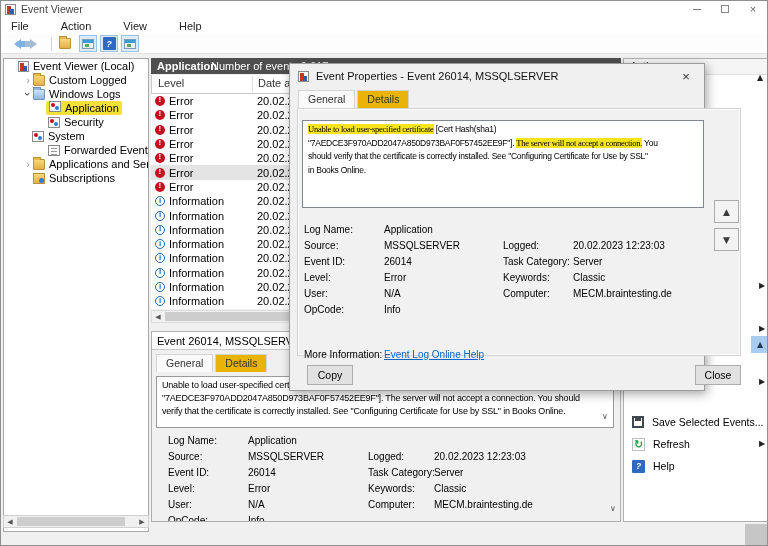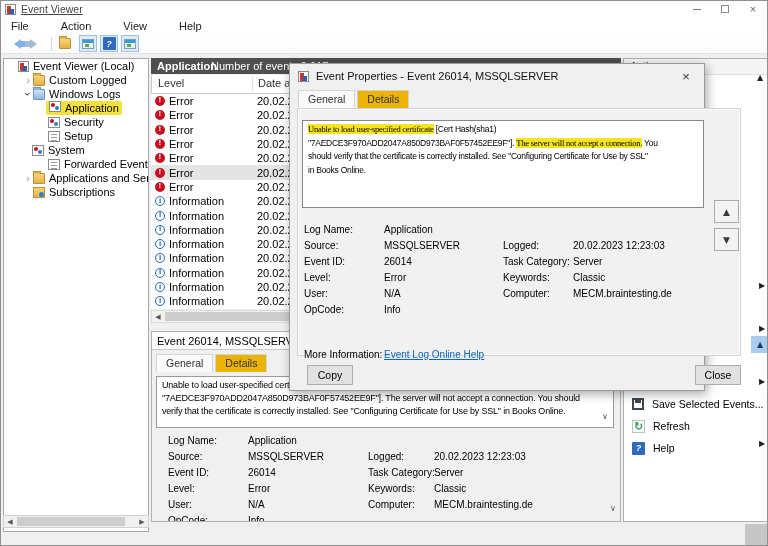--- a/index.html
+++ b/index.html
@@ -3,21 +3,21 @@
 <meta charset="utf-8">
 <style>
   html,body{margin:0;padding:0;background:#e8e8e8;}
   *{box-sizing:border-box;}
   #app{position:relative;width:768px;height:546px;background:#ffffff;border:1px solid #8f8f8f;
        font-family:"Liberation Sans",sans-serif;font-size:11px;color:#000;overflow:hidden;}
   .glyph{font-family:"DejaVu Sans","Liberation Sans",sans-serif;}
 
   
   #titlebar{position:absolute;left:0;top:0;right:0;height:16px;background:#fff;display:flex;align-items:center;padding-left:4px;}
-  #win-title{font-size:10.5px;color:#444;margin-left:5px;text-decoration:underline;}
+  #win-title{font-size:10.5px;color:#444;margin-left:5px;}
   #wincontrols{position:absolute;right:0;top:0;height:16px;display:flex;}
   .winbtn{width:28px;height:16px;display:flex;align-items:center;justify-content:center;color:#666;}
   .min-glyph{width:8px;height:1px;background:#777;display:inline-block;}
   .max-glyph{width:8px;height:8px;border:1px solid #888;display:inline-block;}
   .close-glyph{font-size:11px;line-height:1;color:#666;}
 
   
   #menubar{position:absolute;left:0;top:16px;right:0;height:17px;background:#fff;display:flex;align-items:center;padding-left:3px;gap:18px;}
   .menu-item{padding:1px 7px;color:#222;}
   #toolbar{position:absolute;left:0;top:33px;right:0;height:20px;background:#fdfdfd;border-bottom:1px solid #e3e3e3;display:flex;align-items:center;padding-left:5px;gap:3px;}
@@ -104,21 +104,21 @@
   .frow{height:16px;line-height:16px;white-space:nowrap;display:flex;}
   .flabel{display:inline-block;flex:none;color:#000;}
   .fvalue{color:#000;}
   #pv-fl{position:absolute;left:16px;top:101px;font-size:10px;}
   #pv-fr{position:absolute;left:216px;top:117px;font-size:10px;}
   #pv-fields-down{position:absolute;left:458px;top:172px;font-size:8px;color:#555;}
 
   
   #actions-pane{position:absolute;left:622px;top:4px;width:145px;height:464px;background:#fff;border:1px solid #b0b0b0;overflow:hidden;}
   #actions-header{height:16px;line-height:15px;padding-left:6px;color:#222;background:#f5f5f5;border-bottom:1px solid #e0e0e0;}
-  #actions-items{position:absolute;left:0;top:334px;right:0;}
+  #actions-items{position:absolute;left:0;top:352px;right:0;}
   .action-item{height:22px;display:flex;align-items:center;padding-left:8px;font-size:10.5px;gap:8px;}
   .edge{position:absolute;font-size:8px;color:#222;}
   #ac-scrollup{left:133px;top:14px;}
   #exp1{left:135px;top:222px;}
   #exp2{left:135px;top:265px;}
   #blue-up{left:127px;top:277px;width:18px;height:17px;background:#a9cdf1;display:flex;align-items:center;justify-content:center;font-size:8px;color:#1f3b57;}
   #exp3{left:135px;top:318px;}
   #exp4{left:135px;top:380px;}
   #resize-corner{position:absolute;left:744px;top:470px;width:24px;height:23px;background:#c6c6c6;}
 
@@ -216,25 +216,20 @@
           </div>
           <div class="tree-item" style="padding-left: 34px;">
             <span class="exp"></span>
             <span class="hl-wrap"><span class="ticon ic-log"></span><span class="tlabel">Application</span></span>
           </div>
           <div class="tree-item" style="padding-left: 34px;">
             <span class="exp"></span>
             <span class="ticon ic-log"></span>
             <span class="tlabel">Security</span>
           </div>
-          <div class="tree-item" style="padding-left: 34px;">
-            <span class="exp"></span>
-            <span class="ticon ic-page"></span>
-            <span class="tlabel">Setup</span>
-          </div>
           <div class="tree-item" style="padding-left: 18px;">
             <span class="exp"></span>
             <span class="ticon ic-log"></span>
             <span class="tlabel">System</span>
           </div>
           <div class="tree-item" style="padding-left: 34px;">
             <span class="exp"></span>
             <span class="ticon ic-page"></span>
             <span class="tlabel">Forwarded Events</span>
           </div>

